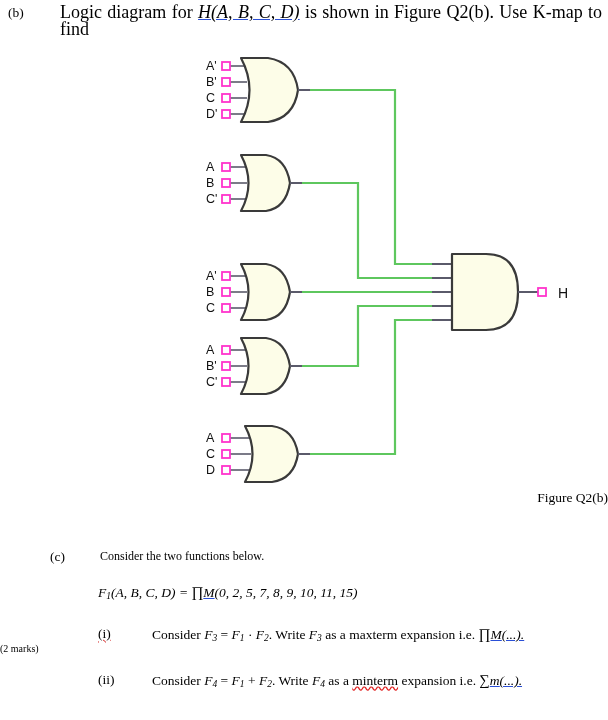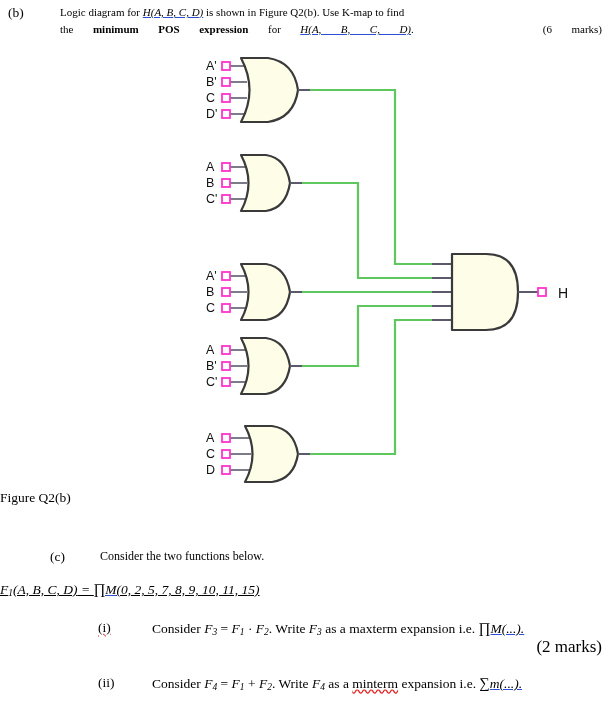--- a/index.html
+++ b/index.html
@@ -22,21 +22,21 @@
   .qb-row { position: relative; }
   .qb-label {
     position: absolute;
     left: 8px; top: 0;
     font-size: 13.5px;
     line-height: 17px;
   }
   .qb-text {
     margin-left: 60px;
     margin-right: 6px;
-    font-size: 11px;
+    font-size: 18px;
     line-height: 17px;
     text-align: justify;
   }
   .qb-text .line2 {
     display: block;
     text-align: justify;
     text-align-last: justify;
   }
   .ital { font-style: italic; }
   .bold { font-weight: bold; }
@@ -52,68 +52,68 @@
     left: 0; top: 48px;
     width: 608px; height: 440px;
   }
   .diagram svg { display: block; }
 
   
   .fig-cap {
     position: absolute;
     left: 0; top: 490px;
     width: 608px;
-    text-align: left;
+    text-align: right;
     font-size: 13.5px;
   }
 
   
   .qc-block {
     position: absolute;
     left: 0; top: 549px;
     width: 608px;
   }
   .qc-label {
     position: absolute;
     left: 50px; top: 0;
     font-size: 13.5px;
   }
   .qc-intro {
     margin-left: 100px;
     font-size: 12px;
   }
   .eqns {
+    margin-left: 98px;
     margin-top: 17px;
     font-size: 13.5px;
     font-style: italic;
-    line-height: 17px;
-    text-decoration: underline;
+    line-height: 23px;
   }
   .eq-line { white-space: nowrap; }
   sub.sb { font-size: 9.5px; vertical-align: -2px; font-style: italic; }
   .pi { font-style: normal; font-size: 14.5px; }
   .sig { font-style: normal; font-size: 14.5px; }
 
   .sub-item {
     position: relative;
     margin-top: 18px;
     font-size: 13.5px;
   }
   .sub-label {
     position: absolute;
     left: 98px; top: 0;
   }
   .sub-text {
     margin-left: 152px;
     margin-right: 6px;
   }
   .marks-right {
-    text-align: right;
+    text-align: left;
     margin-right: 6px;
-    font-size: 17px;
+    font-size: 10px;
   }
   .sq-ul {
     text-decoration: underline;
     text-decoration-color: #d42020;
     text-decoration-style: wavy;
     text-decoration-thickness: 1px;
   }
   .red-wavy {
     text-decoration: underline;
     text-decoration-color: #e02020;
@@ -124,25 +124,20 @@
 </head>
 <body>
 
 <div class="page">
 
   <div class="qb-block">
     <div class="qb-row">
       <div class="qb-label">(b)</div>
       <div class="qb-text">
         <span>Logic diagram for </span><span class="ital ul-blue nobr">H(A, B, C, D)</span><span> is shown in Figure Q2(b). Use K-map to find</span>
-        <span class="line2">
-          <span>the </span><span class="bold">minimum POS expression</span><span> for </span><span class="ital ul-blue nobr">H(A, B, C, D)</span><span>.</span>
-          <span style="display:inline-block;width:90px"></span>
-          <span>(6 marks)</span>
-        </span>
       </div>
     </div>
   </div>
 
   <div class="diagram">
     <svg width="608" height="440" viewBox="0 0 608 440" xmlns="http://www.w3.org/2000/svg">
       <defs>
         
       </defs>
 

